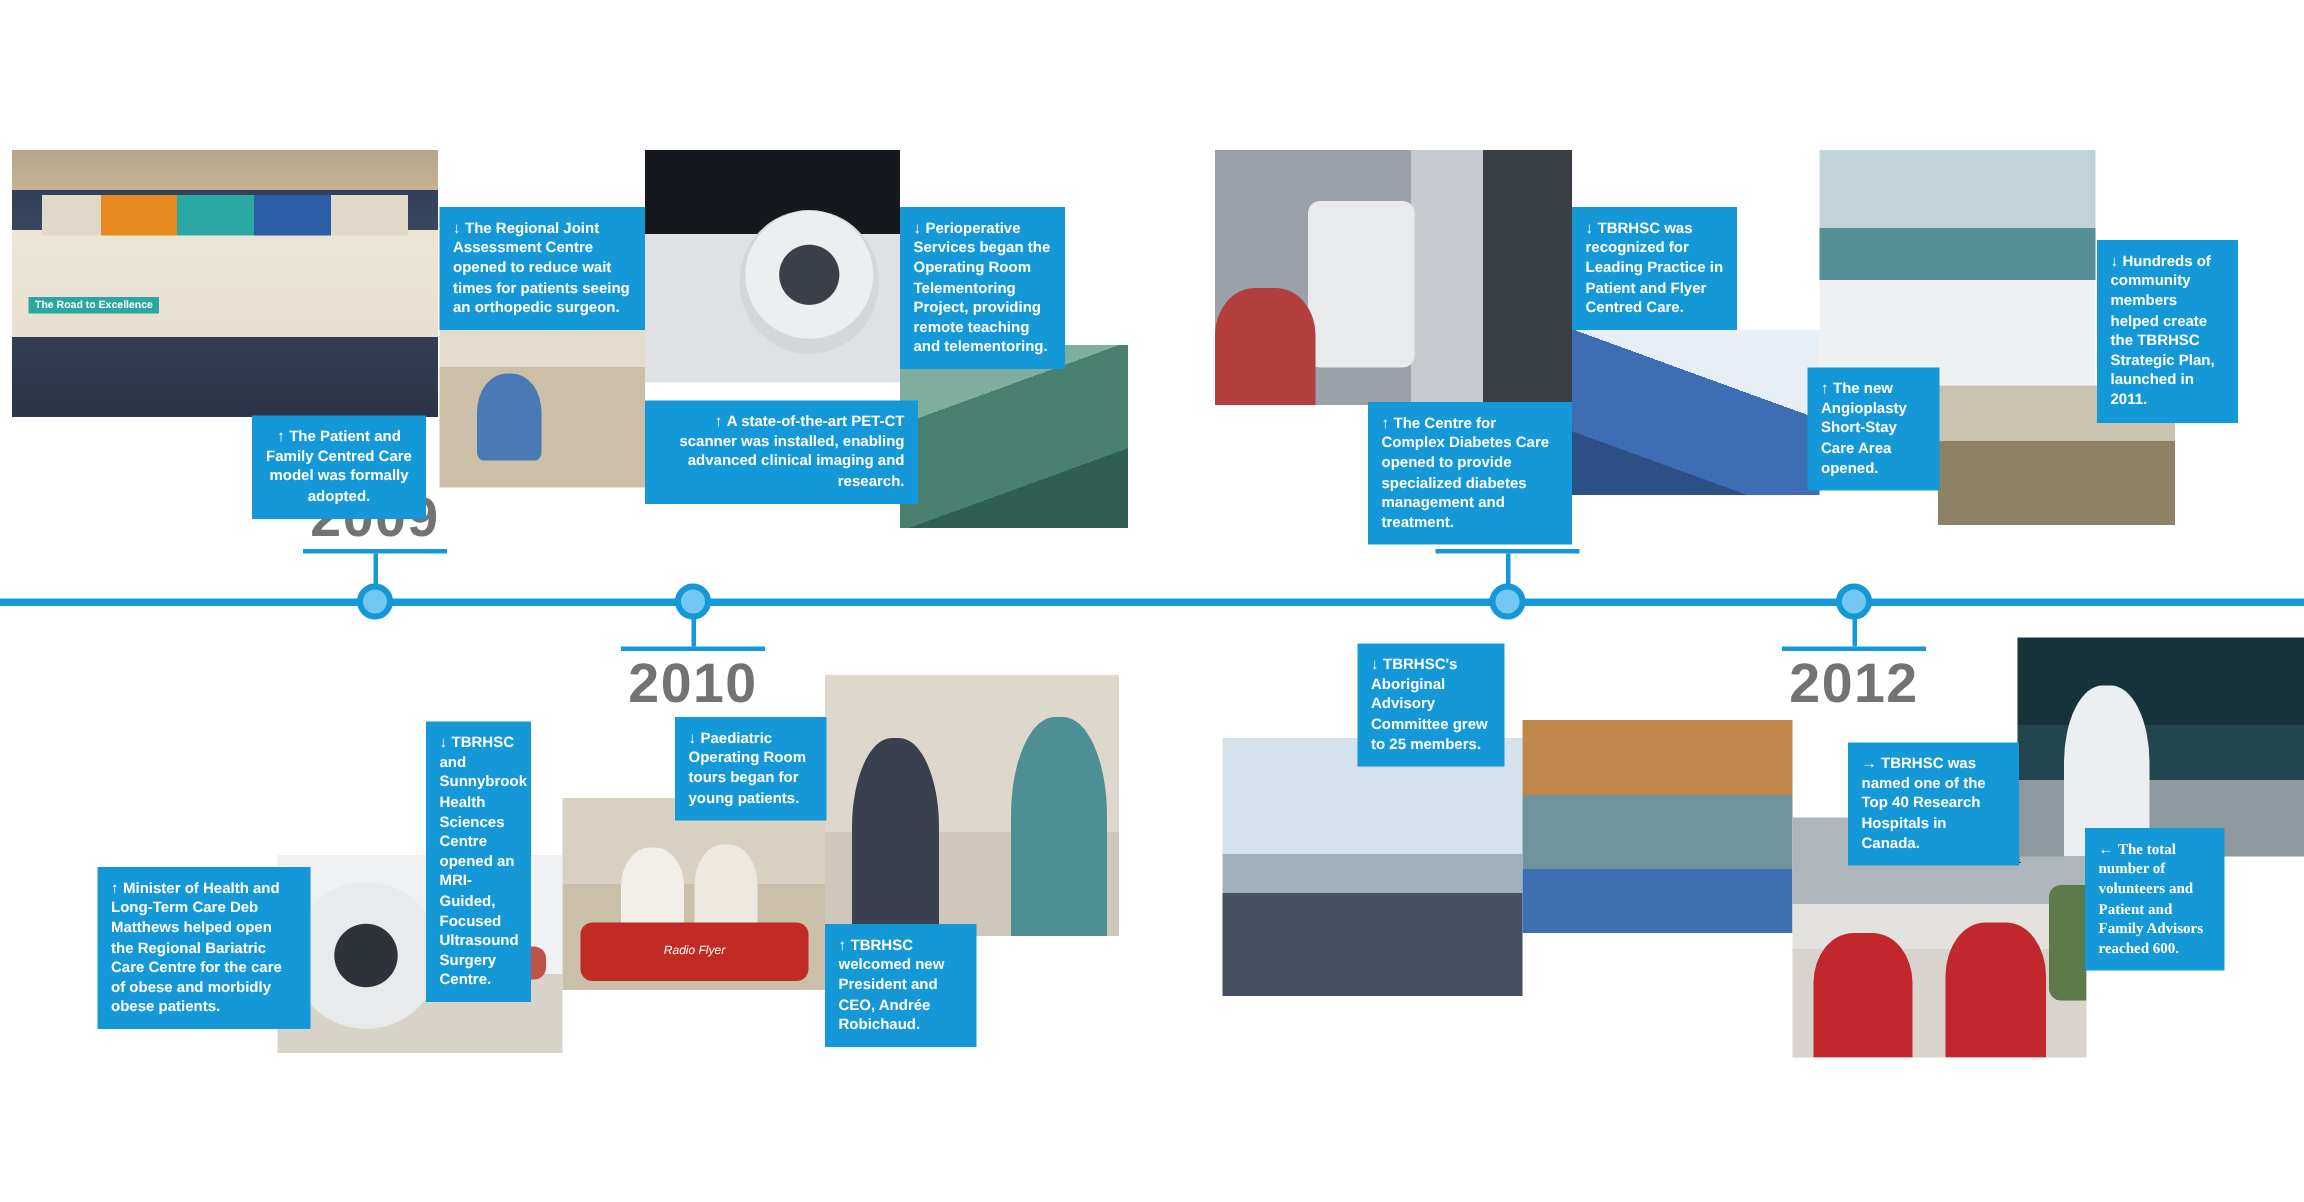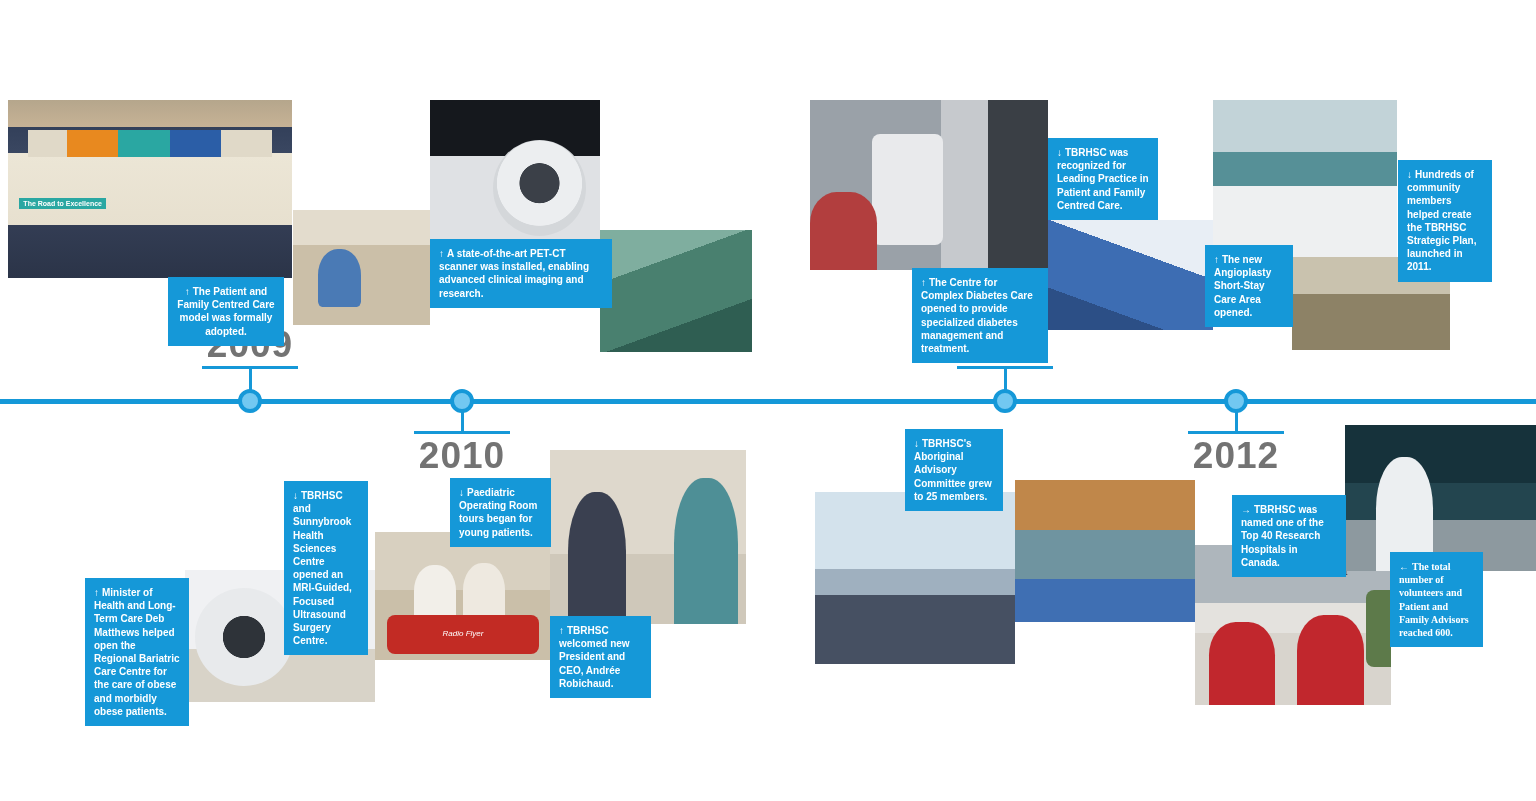--- a/index.html
+++ b/index.html
@@ -19,28 +19,28 @@
   .y2010{left:397px;top:404px;}
   .y2011{left:940px;top:326px;}
   .y2012{left:1171px;top:404px;}
 
   
   .ev{position:absolute;background:#1598d8;color:#fff;font-weight:bold;font-size:10px;
       line-height:1.32;padding:8px 9px;box-sizing:border-box;z-index:3;}
   .ev .arr{margin-right:3px;}
   .ev-regional-joint{left:293px;top:138px;width:137px;min-height:70px;}
   .ev-patient-family{left:168px;top:277px;width:116px;min-height:46px;text-align:center;}
-  .ev-petct{left:430px;top:239px;width:182px;min-height:40px;}
+  .ev-petct{left:430px;top:267px;width:182px;min-height:40px;text-align:right;}
   .ev-perioperative{left:600px;top:138px;width:110px;min-height:90px;}
   .ev-leading{left:1048px;top:138px;width:110px;min-height:80px;}
   .ev-diabetes{left:912px;top:268px;width:136px;min-height:57px;}
   .ev-angioplasty{left:1205px;top:245px;width:88px;min-height:65px;}
   .ev-strategic{left:1398px;top:160px;width:94px;min-height:90px;}
-  .ev-sunnybrook{left:284px;top:481px;width:84px;min-height:89px;}
-  .ev-minister{left:65px;top:578px;width:104px;min-height:90px;margin-left:20px;}
+  .ev-sunnybrook{left:284px;top:481px;width:70px;min-height:89px;}
+  .ev-minister{left:65px;top:578px;width:142px;min-height:90px;}
   .ev-paediatric{left:450px;top:478px;width:101px;min-height:57px;}
   .ev-ceo{left:550px;top:616px;width:101px;min-height:63px;}
   .ev-aboriginal{left:905px;top:429px;width:98px;min-height:59px;}
   .ev-radiology{left:1015px;top:606px;width:86px;min-height:61px;}
   .ev-top40{left:1232px;top:495px;width:114px;min-height:56px;}
   .ev-vol600{left:1390px;top:552px;width:93px;min-height:88px;font-family:Liberation Serif, serif;}
 
   
   .ph{position:absolute;z-index:1;overflow:hidden;}
   .ph>div{position:absolute;}
@@ -174,28 +174,34 @@
   <div class="ph ph-volunteers">
     <div class="info-text">Information</div>
     <div class="vest1"></div>
     <div class="vest2"></div>
     <div class="plant"></div>
   </div>
   <div class="ph ph-lab">
     <div class="coat"></div>
   </div>
 
+  <div class="ev ev-regional-joint">
+    <span class="arr">↓</span><span>The Regional Joint Assessment Centre opened to reduce wait times for patients seeing an orthopedic surgeon.</span>
+  </div>
   <div class="ev ev-patient-family">
     <span class="arr">↑</span><span>The Patient and Family Centred Care model was formally adopted.</span>
   </div>
   <div class="ev ev-petct">
     <span class="arr">↑</span><span>A state-of-the-art PET-CT scanner was installed, enabling advanced clinical imaging and research.</span>
   </div>
+  <div class="ev ev-perioperative">
+    <span class="arr">↓</span><span>Perioperative Services began the Operating Room Telementoring Project, providing remote teaching and telementoring.</span>
+  </div>
   <div class="ev ev-leading">
-    <span class="arr">↓</span><span>TBRHSC was recognized for Leading Practice in Patient and Family Centred Care.</span>
+    <span class="arr">↓</span><span>TBRHSC was recognized for Leading Practice in Patient and Flyer Centred Care.</span>
   </div>
   <div class="ev ev-diabetes">
     <span class="arr">↑</span><span>The Centre for Complex Diabetes Care opened to provide specialized diabetes management and treatment.</span>
   </div>
   <div class="ev ev-angioplasty">
     <span class="arr">↑</span><span>The new Angioplasty Short-Stay Care Area opened.</span>
   </div>
   <div class="ev ev-strategic">
     <span class="arr">↓</span><span>Hundreds of community members helped create the TBRHSC Strategic Plan, launched in 2011.</span>
   </div>

